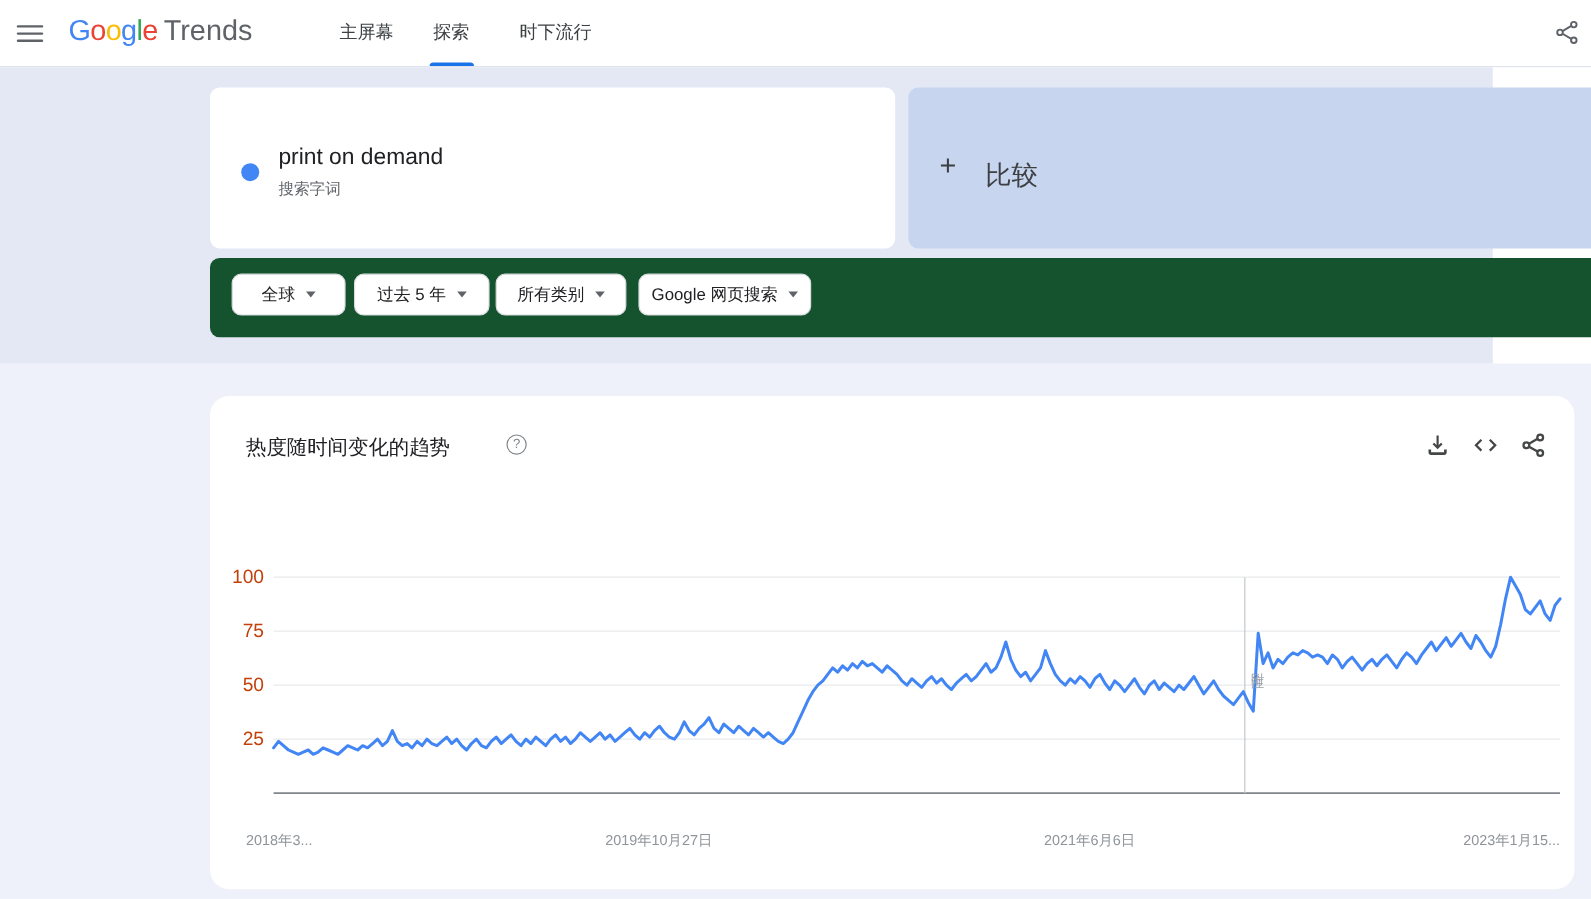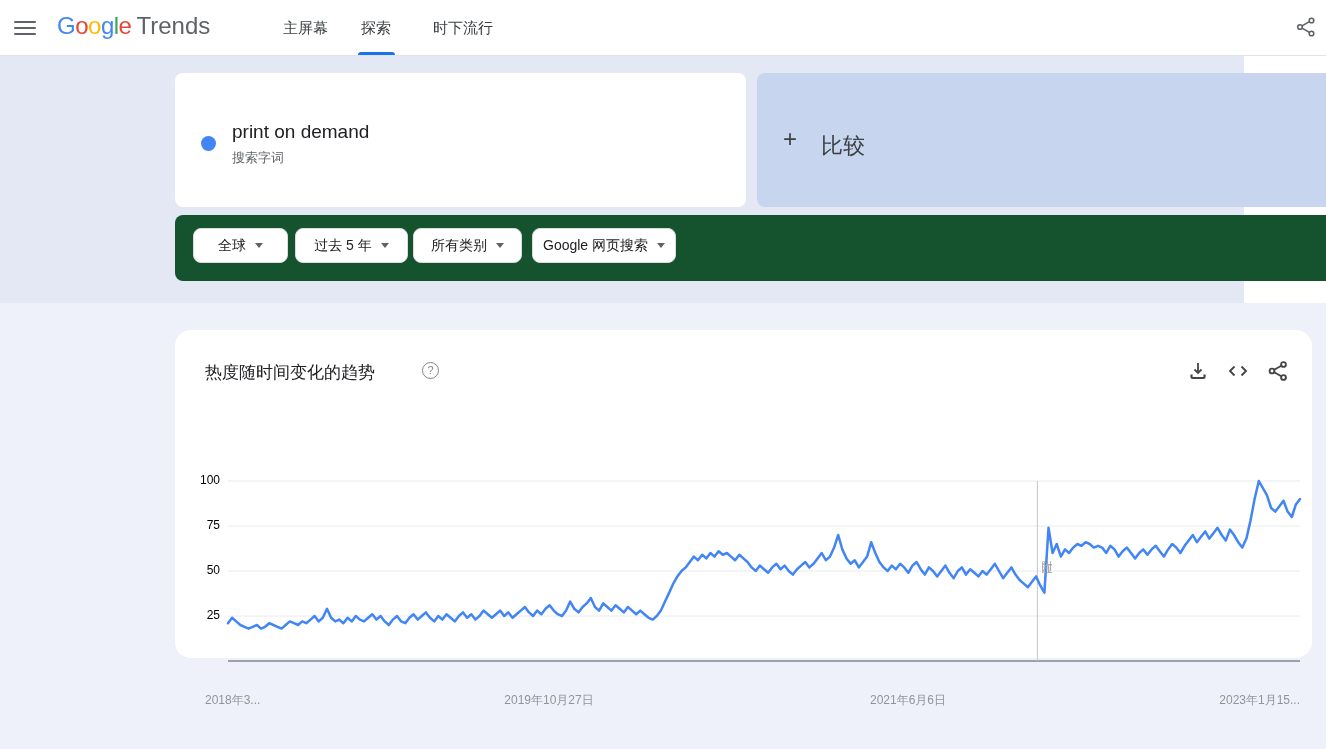--- a/index.html
+++ b/index.html
@@ -46,29 +46,29 @@
   .pill{position:absolute;top:13px;height:35px;box-sizing:border-box;border:1px solid #dadce0;border-radius:8px;
         display:inline-flex;align-items:center;justify-content:center;gap:9px;background:#fff;
         font-size:14px;color:#202124;cursor:pointer;padding:0 10px;}
   .pill .caret{width:0;height:0;border-left:4.5px solid transparent;border-right:4.5px solid transparent;border-top:5px solid #5f6368;}
   .pill-geo{left:18px;min-width:95px;}
   .pill-time{left:120px;min-width:113px;}
   .pill-cat{left:238px;min-width:109px;}
   .pill-gprop{left:357px;min-width:130px;}
 
   
-  .chart-card{position:absolute;left:175px;top:27px;width:1137px;height:328px;background:#fff;border-radius:16px;}
+  .chart-card{position:absolute;left:175px;top:27px;width:1137px;height:411px;background:#fff;border-radius:16px;}
   .chart-title{position:absolute;left:30px;top:31px;font-size:17px;color:#202124;}
   .help-icon{position:absolute;left:247px;top:32px;width:17px;height:17px;border:1.5px solid #80868b;border-radius:50%;
              box-sizing:border-box;color:#80868b;font-size:11px;line-height:14px;text-align:center;cursor:pointer;}
   .chart-actions{position:absolute;right:22px;top:29px;display:flex;gap:16px;}
   .chart-actions button{width:24px;height:24px;border:none;background:none;padding:0;cursor:pointer;}
 
   #trend-svg{position:absolute;left:0;top:0;}
-  .ylab{position:absolute;width:45px;text-align:right;font-size:12px;color:#000000;}
+  .ylab{position:absolute;width:45px;text-align:right;font-size:16px;color:#c2410c;}
   .xlab{position:absolute;top:338px;font-size:12px;color:#8f949a;white-space:nowrap;margin-top:24px;}
   .xl0{left:30px;}
   .xl1{left:374px;transform:translateX(-50%);}
   .xl2{left:733px;transform:translateX(-50%);}
   .xl3{right:12px;}
   .note-label{position:absolute;left:864px;top:222px;font-size:11px;color:#9aa0a6;
               writing-mode:vertical-rl;text-orientation:upright;letter-spacing:1px;}
 </style>
 </head>
 <body>

